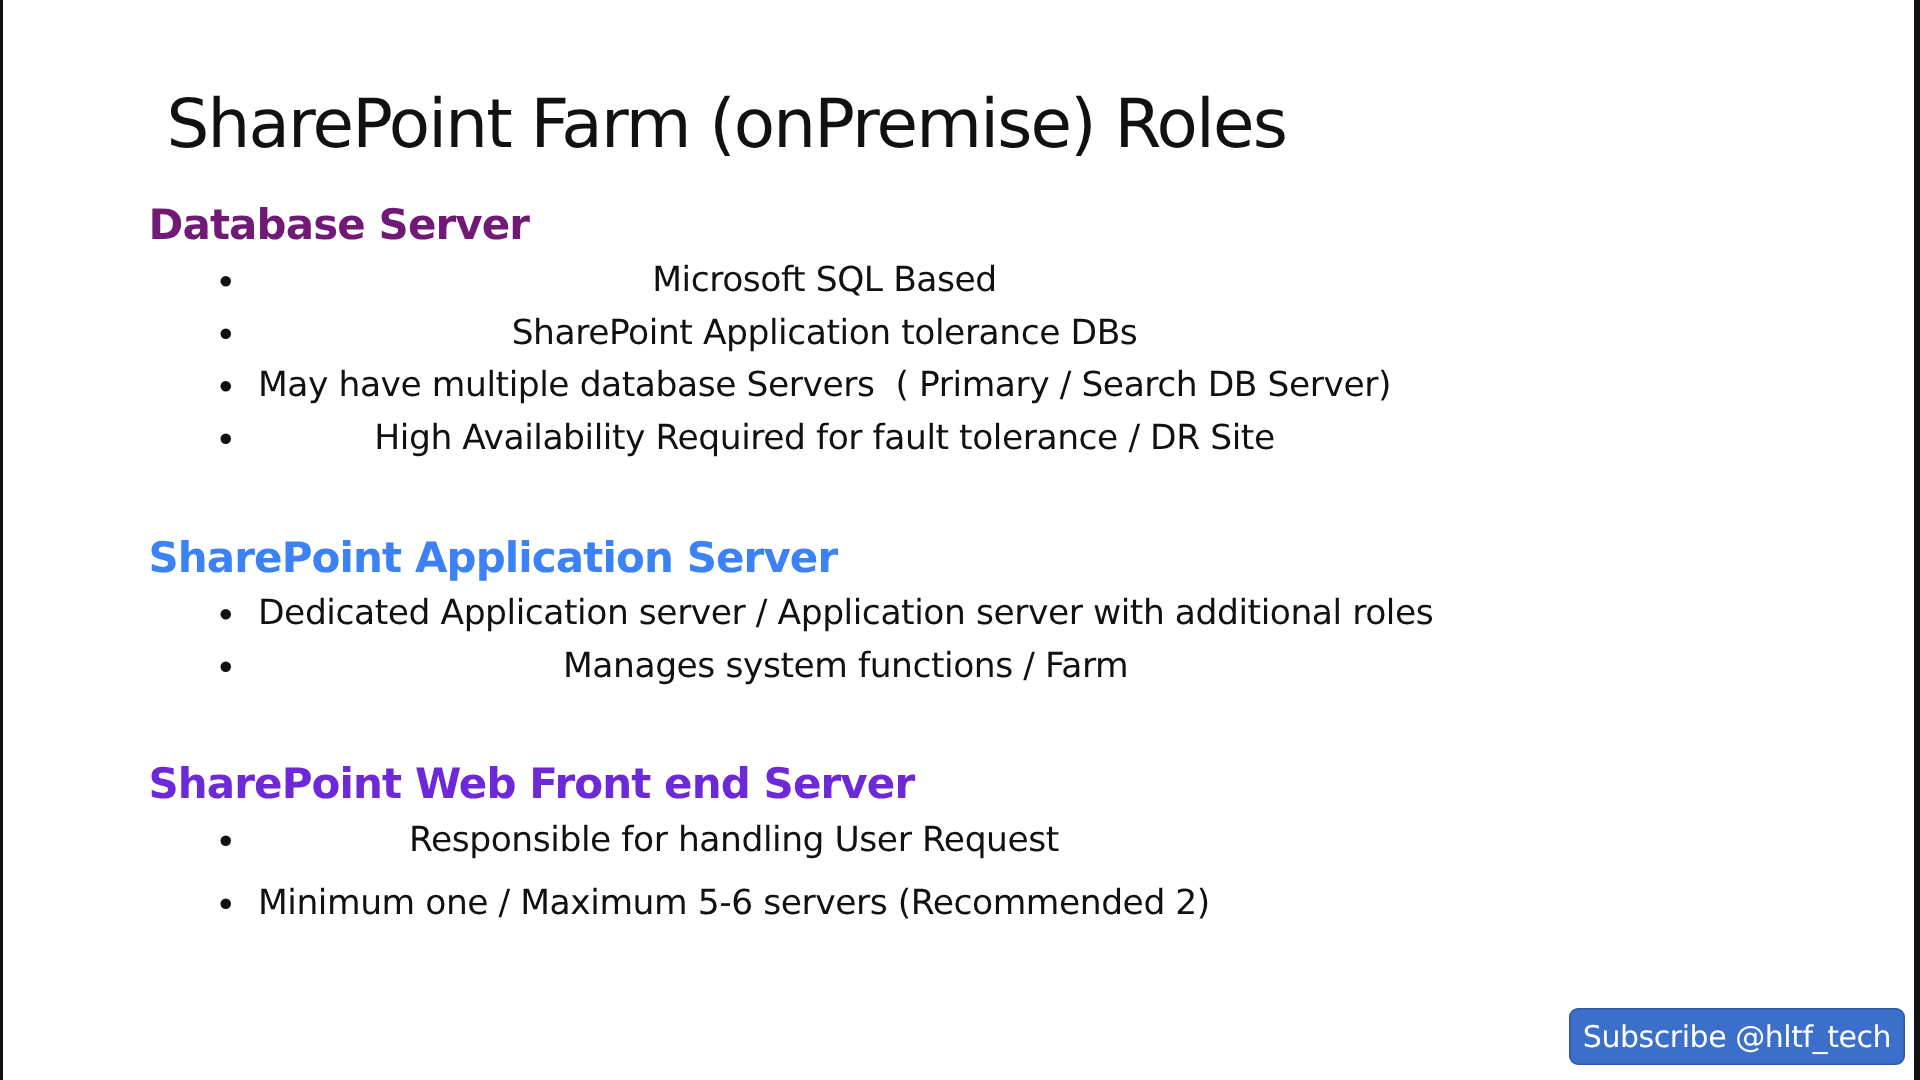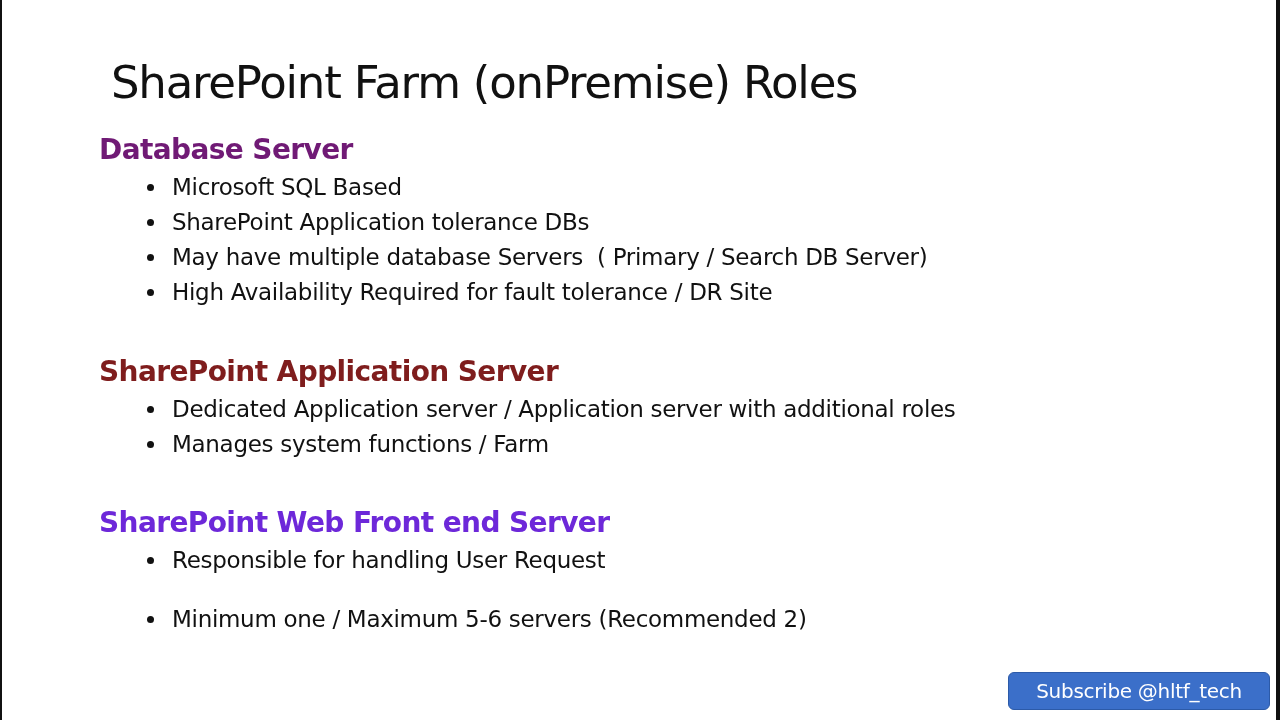--- a/index.html
+++ b/index.html
@@ -50,35 +50,36 @@
       padding: 0;
     }
     .bullet {
       position: relative;
       padding-left: 73px;
       font-size: 23px;
       letter-spacing: -0.3px;
       line-height: 35px;
       white-space: nowrap;
       color: #111111;
+      text-align: center;
     }
     .bullet-dot {
       position: absolute;
       left: 48px;
       top: 14px;
       width: 7px;
       height: 7px;
       border-radius: 50%;
       background: #111111;
     }
     .subscribe {
       position: absolute;
       right: 6px;
       bottom: 10px;
-      width: 262px;
+      width: 224px;
       height: 38px;
       background: #3b6fc9;
       border: 1px solid #2c5aa8;
       border-radius: 6px;
       color: #ffffff;
       font-size: 20px;
       display: flex;
       align-items: center;
       justify-content: center;
       white-space: nowrap;
@@ -97,29 +98,29 @@
     <h2 class="section-heading" style="color:#701a75;">Database Server</h2>
     <ul class="bullets" style="margin-top:3px;">
       <li class="bullet"><span class="bullet-dot"></span><span>Microsoft SQL Based</span></li>
       <li class="bullet"><span class="bullet-dot"></span><span>SharePoint Application tolerance DBs</span></li>
       <li class="bullet" style="white-space:pre;"><span class="bullet-dot"></span><span>May have multiple database Servers  ( Primary / Search DB Server)</span></li>
       <li class="bullet"><span class="bullet-dot"></span><span>High Availability Required for fault tolerance / DR Site</span></li>
     </ul>
   </div>
 
   <div class="section" style="top:355px;">
-    <h2 class="section-heading" style="color:#7f1d1d;">SharePoint Application Server</h2>
+    <h2 class="section-heading" style="color:#3b82f6;">SharePoint Application Server</h2>
     <ul class="bullets" style="margin-top:3px;">
       <li class="bullet"><span class="bullet-dot"></span><span>Dedicated Application server / Application server with additional roles</span></li>
       <li class="bullet"><span class="bullet-dot"></span><span>Manages system functions / Farm</span></li>
     </ul>
   </div>
 
   <div class="section" style="top:506px;">
     <h2 class="section-heading" style="color:#6d28d9;">SharePoint Web Front end Server</h2>
     <ul class="bullets" style="margin-top:3px;">
       <li class="bullet"><span class="bullet-dot"></span><span>Responsible for handling User Request</span></li>
-      <li class="bullet" style="margin-top:24px;"><span class="bullet-dot"></span><span>Minimum one / Maximum 5-6 servers (Recommended 2)</span></li>
+      <li class="bullet" style="margin-top:7px;"><span class="bullet-dot"></span><span>Minimum one / Maximum 5-6 servers (Recommended 2)</span></li>
     </ul>
   </div>
 
   <div class="subscribe">Subscribe @hltf_tech</div>
 </div>
 
 </body></html>

